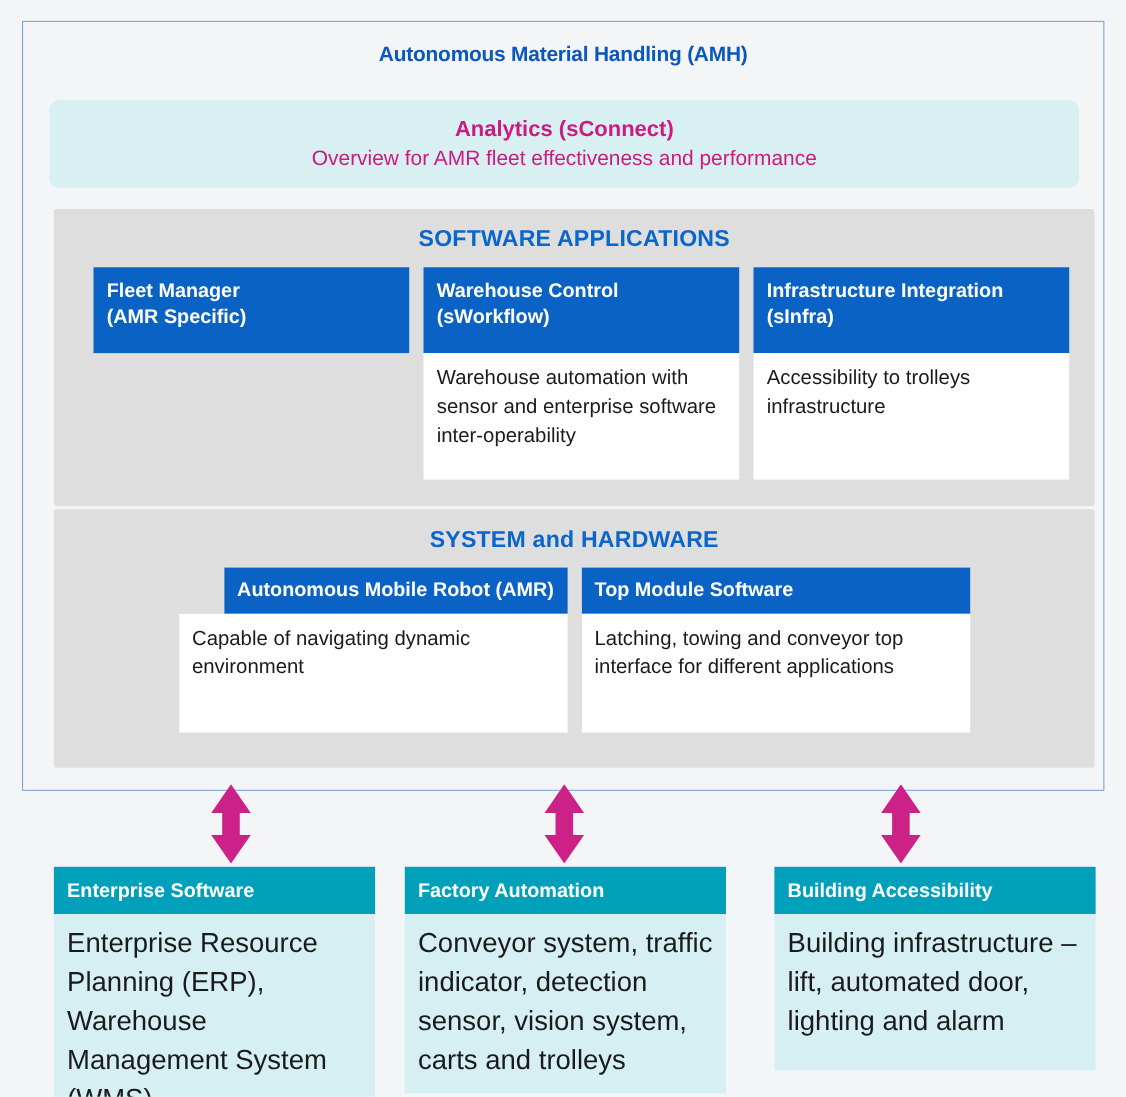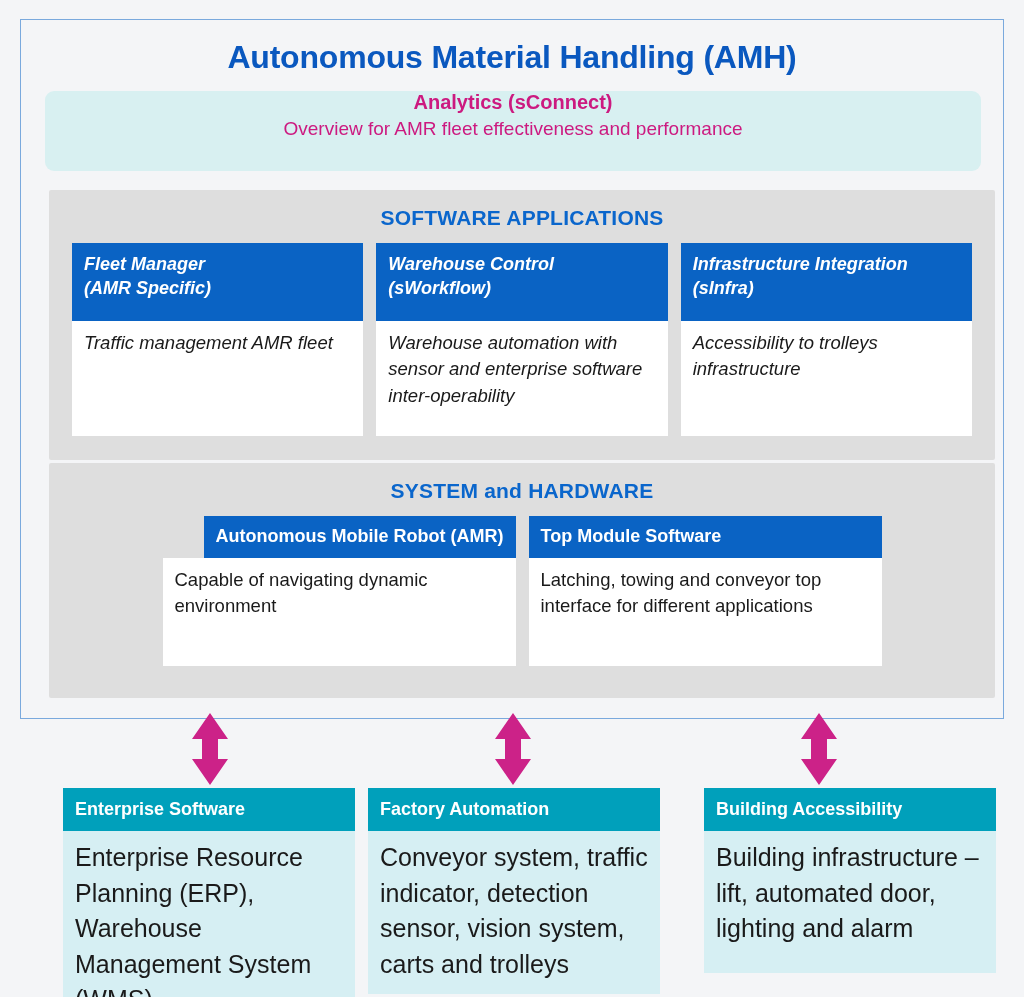--- a/index.html
+++ b/index.html
@@ -26,39 +26,39 @@
     top: 19px;
     width: 984px;
     height: 700px;
     border: 1.5px solid #7aa9dd;
     background: #f4f5f7;
   }
 
   .amh-title {
     text-align: center;
     color: #0a58bf;
-    font-size: 32px;
+    font-size: 19px;
     font-weight: bold;
     letter-spacing: -0.2px;
     margin-top: 19px;
   }
 
   
   .analytics-panel {
     position: absolute;
     left: 24px;
     top: 71px;
     width: 936px;
     height: 80px;
     background: #d8f0f1;
     border-radius: 9px;
     display: flex;
     flex-direction: column;
     align-items: center;
-    justify-content: flex-start;
+    justify-content: center;
   }
   .analytics-title {
     color: #cc1a80;
     font-size: 20px;
     font-weight: bold;
     margin-bottom: 4px;
   }
   .analytics-sub {
     color: #cc1a80;
     font-size: 19px;
@@ -82,21 +82,21 @@
     letter-spacing: 0.2px;
     padding-top: 16px;
   }
 
   
   .card-row {
     display: flex;
     gap: 13px;
     padding: 13px 20px 0 20px;
   }
-  #software-panel .card-row { padding-left: 23px; padding-right: 23px; font-style: italic; }
+  #software-panel .card-row { padding-left: 36px; padding-right: 23px; }
   #hardware-panel .card-row { justify-content: center; padding-left: 0; padding-right: 0; }
 
   .card { display: flex; flex-direction: column; }
   .card-head {
     background: #0a63c4;
     color: #ffffff;
     font-size: 18px;
     font-weight: bold;
     line-height: 1.33;
     padding: 10px 12px 11px 12px;
@@ -133,21 +133,21 @@
 
   
   .ext-card {
     position: absolute;
     top: 788px;
     width: 292px;
     height: 185px;
     display: flex;
     flex-direction: column;
   }
-  #ext-0 { left: 63px; }
+  #ext-0 { left: 49px; }
   #ext-1 { left: 368px; }
   #ext-2 { left: 704px; }
 
   .ext-head {
     background: #00a0bb;
     color: #ffffff;
     font-size: 18px;
     font-weight: bold;
     padding: 11px 12px 12px 12px;
     height: 43px;
@@ -177,21 +177,20 @@
 
     <div class="section-panel" id="software-panel">
       <div class="section-title">SOFTWARE APPLICATIONS</div>
       <div class="card-row">
 
         <div class="card sw-card">
           <div class="card-head">
             <div>Fleet Manager</div>
             <div>(AMR Specific)</div>
           </div>
-          <div class="card-body">Traffic management AMR fleet</div>
         </div>
 
         <div class="card sw-card">
           <div class="card-head">
             <div>Warehouse Control</div>
             <div>(sWorkflow)</div>
           </div>
           <div class="card-body">Warehouse automation with sensor and enterprise software inter-operability</div>
         </div>
 

